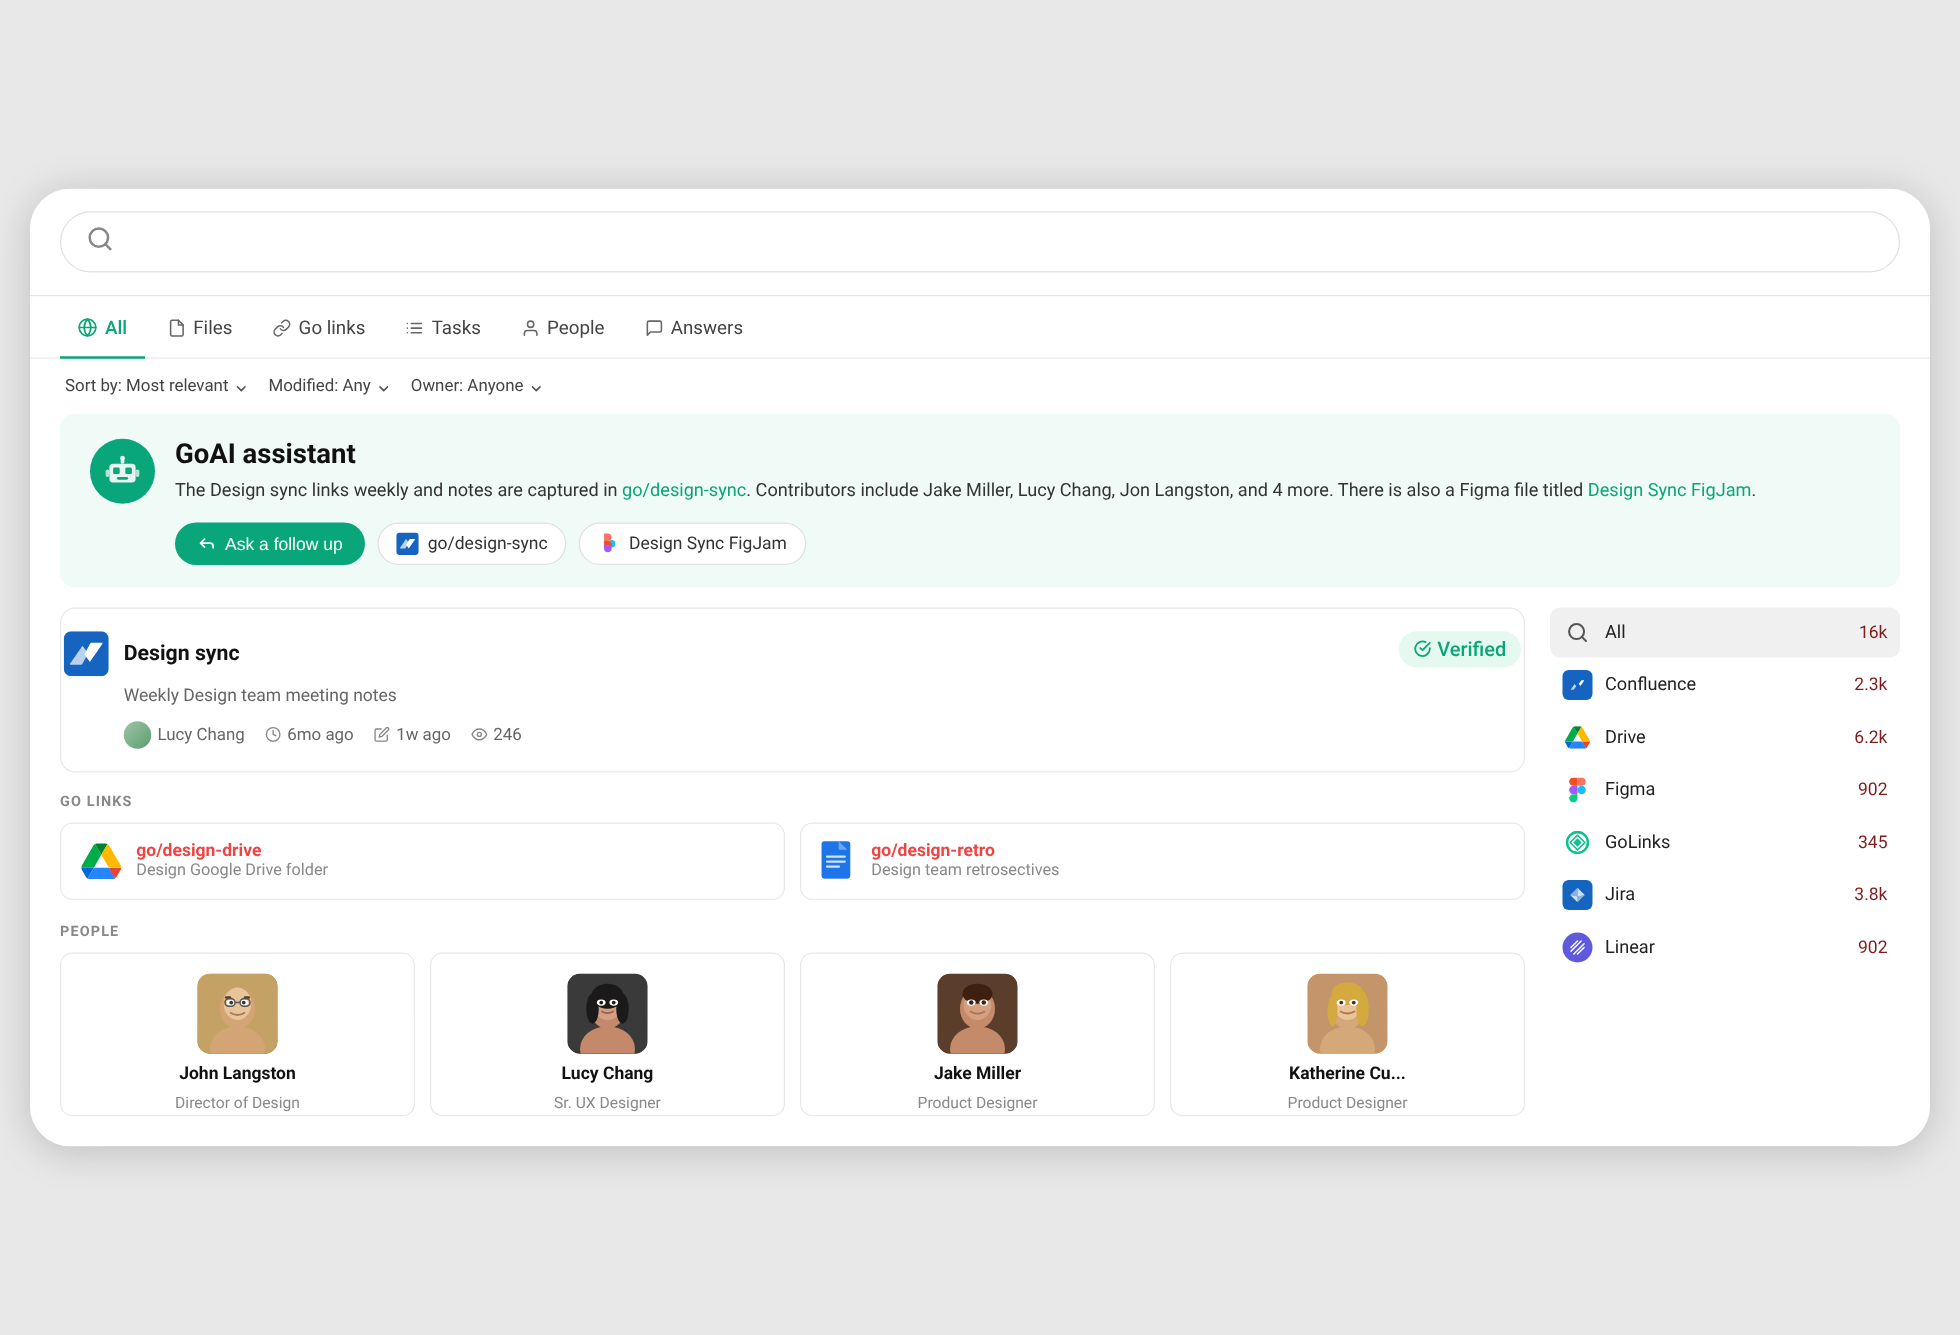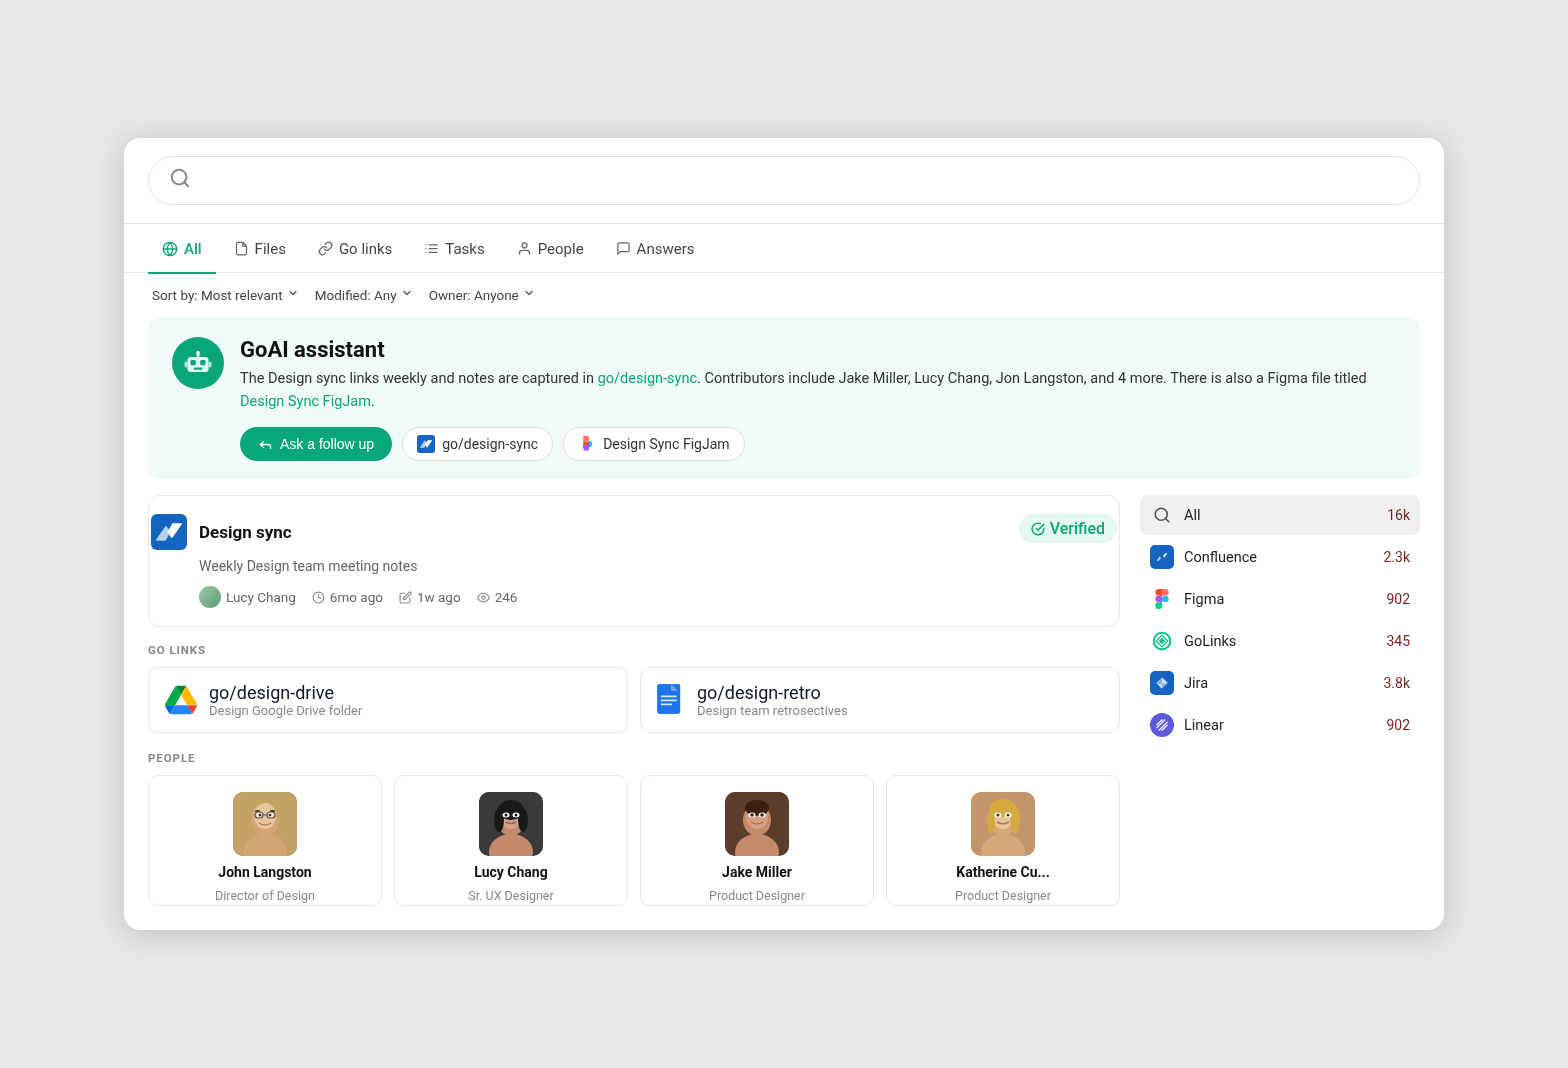--- a/index.html
+++ b/index.html
@@ -6,23 +6,23 @@
     body {
       font-family: -apple-system, BlinkMacSystemFont, 'Segoe UI', Roboto, sans-serif;
       background: #e8e8e8;
       display: flex;
       justify-content: center;
       align-items: center;
       min-height: 100vh;
       padding: 20px;
     }
     .app-wrapper {
-      width: 1320px;
+      width: 1520px;
       background: #f0f0f0;
-      border-radius: 16px;
+      border-radius: 32px;
       overflow: hidden;
       box-shadow: 0 4px 32px rgba(0,0,0,0.18);
     }
     .search-bar-area {
       background: #fff;
       padding: 18px 24px;
       border-radius: 16px 16px 0 0;
       border-bottom: 1px solid #e5e5e5;
     }
     .search-bar {
@@ -83,21 +83,21 @@
     .filters-row {
       display: flex;
       align-items: center;
       gap: 8px;
       padding: 12px 24px;
       font-size: 13.5px;
       color: #444;
     }
     .filter-btn {
       display: flex;
-      align-items: flex-start;
+      align-items: flex-end;
       gap: 4px;
       cursor: pointer;
       font-size: 13.5px;
       color: #444;
       padding: 2px 4px;
       border-radius: 4px;
     }
     
     .ai-box {
       margin: 0 24px 16px;
@@ -260,23 +260,23 @@
       border: 1.5px solid #e8e8e8;
       border-radius: 10px;
       padding: 14px 16px;
       display: flex;
       align-items: center;
       gap: 12px;
       background: #fff;
       cursor: pointer;
     }
     .golink-title {
-      font-size: 18px;
-      font-weight: 400;
-      color: #0f172a;
+      font-size: 14px;
+      font-weight: 700;
+      color: #ef4444;
     }
     .golink-subtitle {
       font-size: 13px;
       color: #888;
     }
     
     .people-grid {
       display: grid;
       grid-template-columns: repeat(4, 1fr);
       gap: 12px;
@@ -703,20 +703,34 @@
             <div class="source-icon" style="background:#1565C0;border-radius:5px;">
               <svg width="14" height="14" viewBox="0 0 24 24" fill="none">
                 <path d="M3 18c.3-.4 5-7.3 5-7.3l2.3 3L7 18c-.2.4-.5.4-.7.4H3z" fill="white" opacity="0.7"></path>
                 <path d="M21 6c-.3.4-5 7.3-5 7.3l-2.3-3L17 6c.2-.4.5-.4.7-.4H21z" fill="white"></path>
               </svg>
             </div>
             <span class="source-name">Confluence</span>
             <span class="source-count">2.3k</span>
           </div>
 
+          <div class="source-item">
+            <div class="source-icon">
+              <svg width="20" height="18" viewBox="0 0 87.3 78">
+                <path d="m6.6 66.85 3.85 6.65c.8 1.4 1.95 2.5 3.3 3.3l13.75-23.8h-27.5c0 1.55.4 3.1 1.2 4.5z" fill="#0066da"></path>
+                <path d="m43.65 25-13.75-23.8c-1.35.8-2.5 1.9-3.3 3.3l-25.4 44a9.06 9.06 0 0 0 -1.2 4.5h27.5z" fill="#00ac47"></path>
+                <path d="m73.55 76.8c1.35-.8 2.5-1.9 3.3-3.3l1.6-2.75 7.65-13.25c.8-1.4 1.2-2.95 1.2-4.5h-27.502l5.852 11.5z" fill="#ea4335"></path>
+                <path d="m43.65 25 13.75-23.8c-1.35-.8-2.9-1.2-4.5-1.2h-18.5c-1.6 0-3.15.45-4.5 1.2z" fill="#00832d"></path>
+                <path d="m59.8 53h-32.3l-13.75 23.8c1.35.8 2.9 1.2 4.5 1.2h50.8c1.6 0 3.15-.45 4.5-1.2z" fill="#2684fc"></path>
+                <path d="m73.4 26.5-12.7-22c-.8-1.4-1.95-2.5-3.3-3.3l-13.75 23.8 16.15 27h27.45c0-1.55-.4-3.1-1.2-4.5z" fill="#ffba00"></path>
+              </svg>
+            </div>
+            <span class="source-name">Drive</span>
+            <span class="source-count">6.2k</span>
+          </div>
 
           <div class="source-item">
             <div class="source-icon">
               <svg width="16" height="20" viewBox="0 0 38 57">
                 <path d="M19 28.5a9.5 9.5 0 1 1 19 0 9.5 9.5 0 0 1-19 0z" fill="#1ABCFE"></path>
                 <path d="M0 47.5A9.5 9.5 0 0 1 9.5 38H19v9.5a9.5 9.5 0 0 1-19 0z" fill="#0ACF83"></path>
                 <path d="M19 0v19h9.5a9.5 9.5 0 0 0 0-19H19z" fill="#FF7262"></path>
                 <path d="M0 9.5A9.5 9.5 0 0 0 9.5 19H19V0H9.5A9.5 9.5 0 0 0 0 9.5z" fill="#F24E1E"></path>
                 <path d="M0 28.5A9.5 9.5 0 0 0 9.5 38H19V19H9.5A9.5 9.5 0 0 0 0 28.5z" fill="#A259FF"></path>
               </svg>

